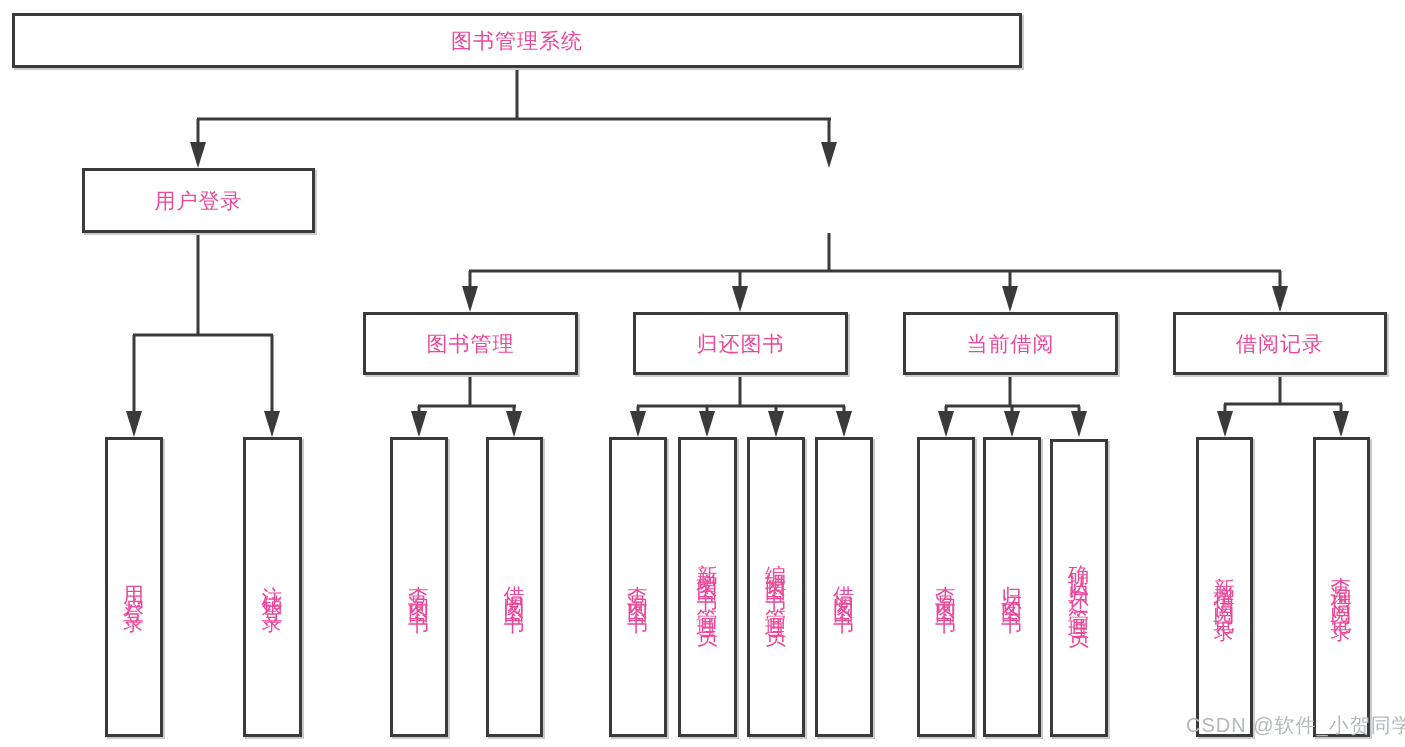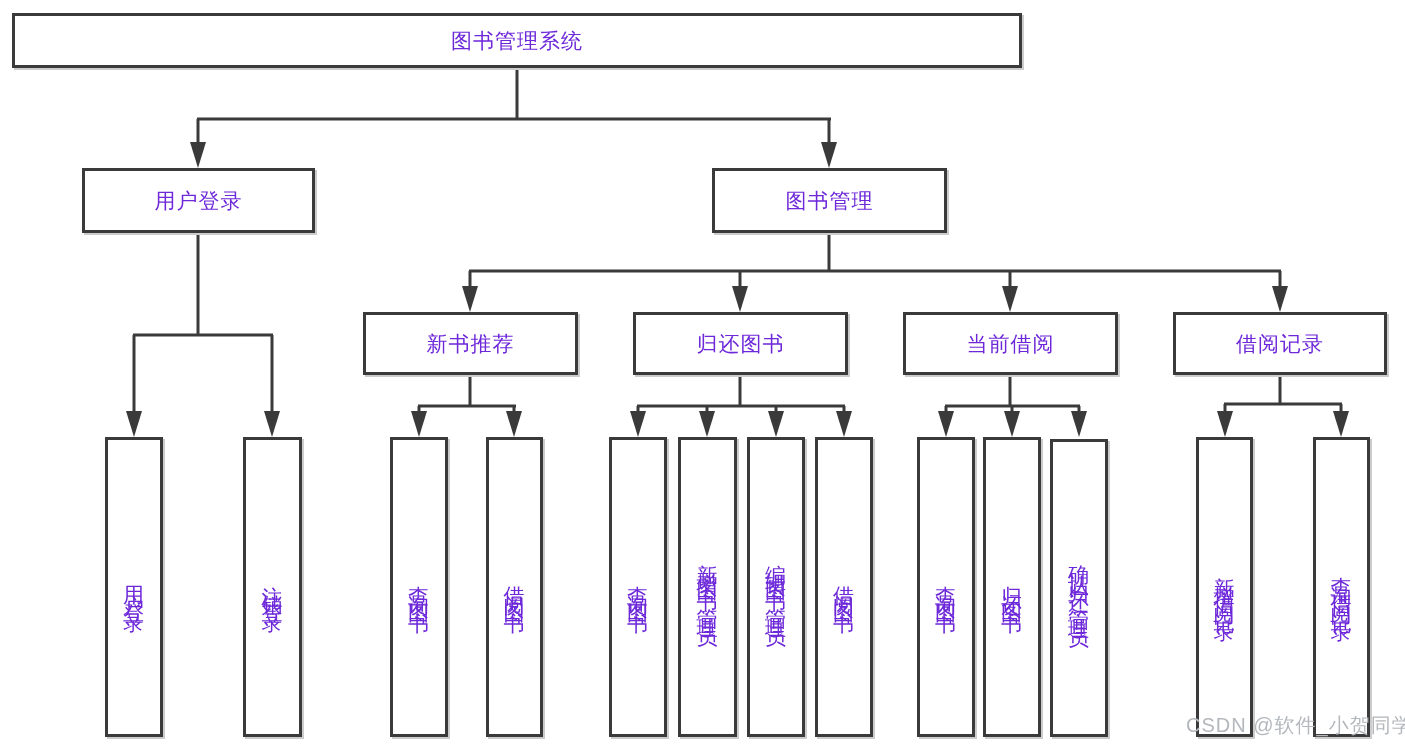--- a/index.html
+++ b/index.html
@@ -14,21 +14,21 @@
   }
   .wires { position: absolute; left: 0; top: 0; z-index: 1; }
   .box {
     position: absolute;
     background: #ffffff;
     border: 3px solid #3a3a3a;
     box-shadow: 2px 2px 0 #cccccc;
     display: flex;
     align-items: center;
     justify-content: center;
-    color: #6d28d9;
+    color: #ec4899;
     z-index: 2;
   }
   .hbox { font-size: 21px; letter-spacing: 1px; }
   .vbox {
     writing-mode: vertical-rl;
     text-orientation: mixed;
     font-size: 21px;
     letter-spacing: 9px;
     line-height: 1.1;
     text-align: center;
@@ -118,23 +118,22 @@
       <polygon points="1071,411 1087,411 1079,437"></polygon>
 
       <polygon points="1217,411 1233,411 1225,437"></polygon>
       <polygon points="1333,411 1349,411 1341,437"></polygon>
     </g>
   </svg>
 
   <div class="box hbox" style="left:12px; top:13px; width:1010px; height:55px;">图书管理系统</div>
 
   <div class="box hbox" style="left:82px; top:168px; width:233px; height:65px;">用户登录</div>
-  <div class="box hbox" style="left:712px; top:168px; width:235px; height:65px;">图书管理</div>
 
-  <div class="box hbox" style="left:363px; top:312px; width:215px; height:63px;">新书推荐</div>
+  <div class="box hbox" style="left:363px; top:312px; width:215px; height:63px;">图书管理</div>
   <div class="box hbox" style="left:633px; top:312px; width:215px; height:63px;">归还图书</div>
   <div class="box hbox" style="left:903px; top:312px; width:215px; height:63px;">当前借阅</div>
   <div class="box hbox" style="left:1173px; top:312px; width:214px; height:63px;">借阅记录</div>
 
   <div class="box vbox" style="left:105px; top:437px; width:58px; height:300px;">用户登录</div>
   <div class="box vbox" style="left:243px; top:437px; width:59px; height:300px;">注销登录</div>
 
   <div class="box vbox" style="left:390px; top:437px; width:58px; height:300px;">查询图书</div>
   <div class="box vbox" style="left:486px; top:437px; width:57px; height:300px;">借阅图书</div>
 

